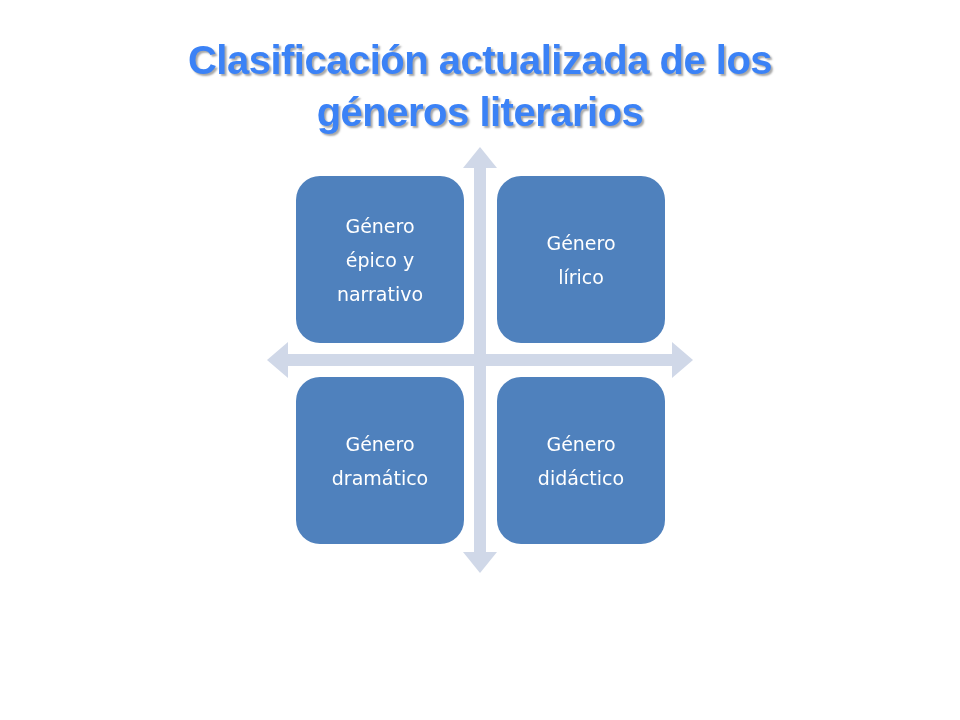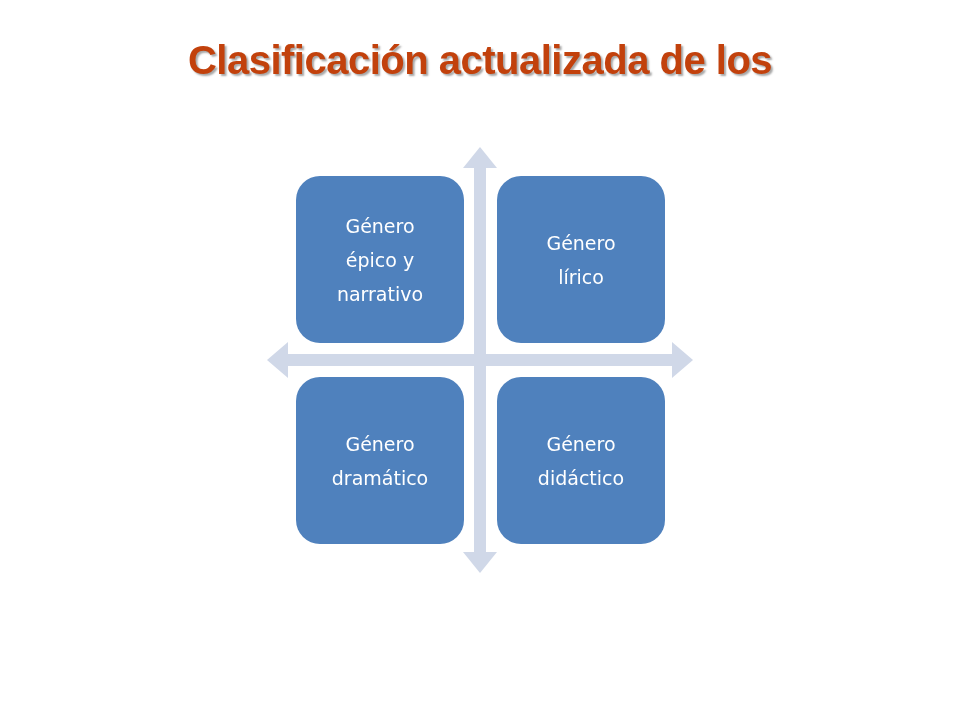--- a/index.html
+++ b/index.html
@@ -17,21 +17,21 @@
   .title {
     position: absolute;
     left: 0;
     top: 34px;
     width: 960px;
     text-align: center;
     font-family: "Liberation Sans", sans-serif;
     font-weight: bold;
     font-size: 40px;
     line-height: 52px;
-    color: #c2410c;
+    color: #3b82f6;
     text-shadow: 2px 2px 2px rgba(0,0,0,0.35);
     letter-spacing: -0.5px;
     margin: 0;
   }
   .title span { display: block; }
   .axes {
     position: absolute;
     left: 0;
     top: 0;
     width: 960px;
@@ -58,20 +58,21 @@
   .box.tl { left: 296px; top: 176px; }
   .box.tr { left: 497px; top: 176px; }
   .box.bl { left: 296px; top: 377px; }
   .box.br { left: 497px; top: 377px; }
 </style>
 </head>
 <body>
 
 <h1 class="title">
   <span>Clasificación actualizada de los</span>
+  <span>géneros literarios</span>
 </h1>
 
 <svg class="axes" viewBox="0 0 960 720" xmlns="http://www.w3.org/2000/svg">
 
   <g fill="#d0d8e8">
     <rect x="474" y="166" width="12" height="388"></rect>
     <polygon points="480,147 497,168 463,168"></polygon>
     <polygon points="480,573 497,552 463,552"></polygon>
   </g>
 

